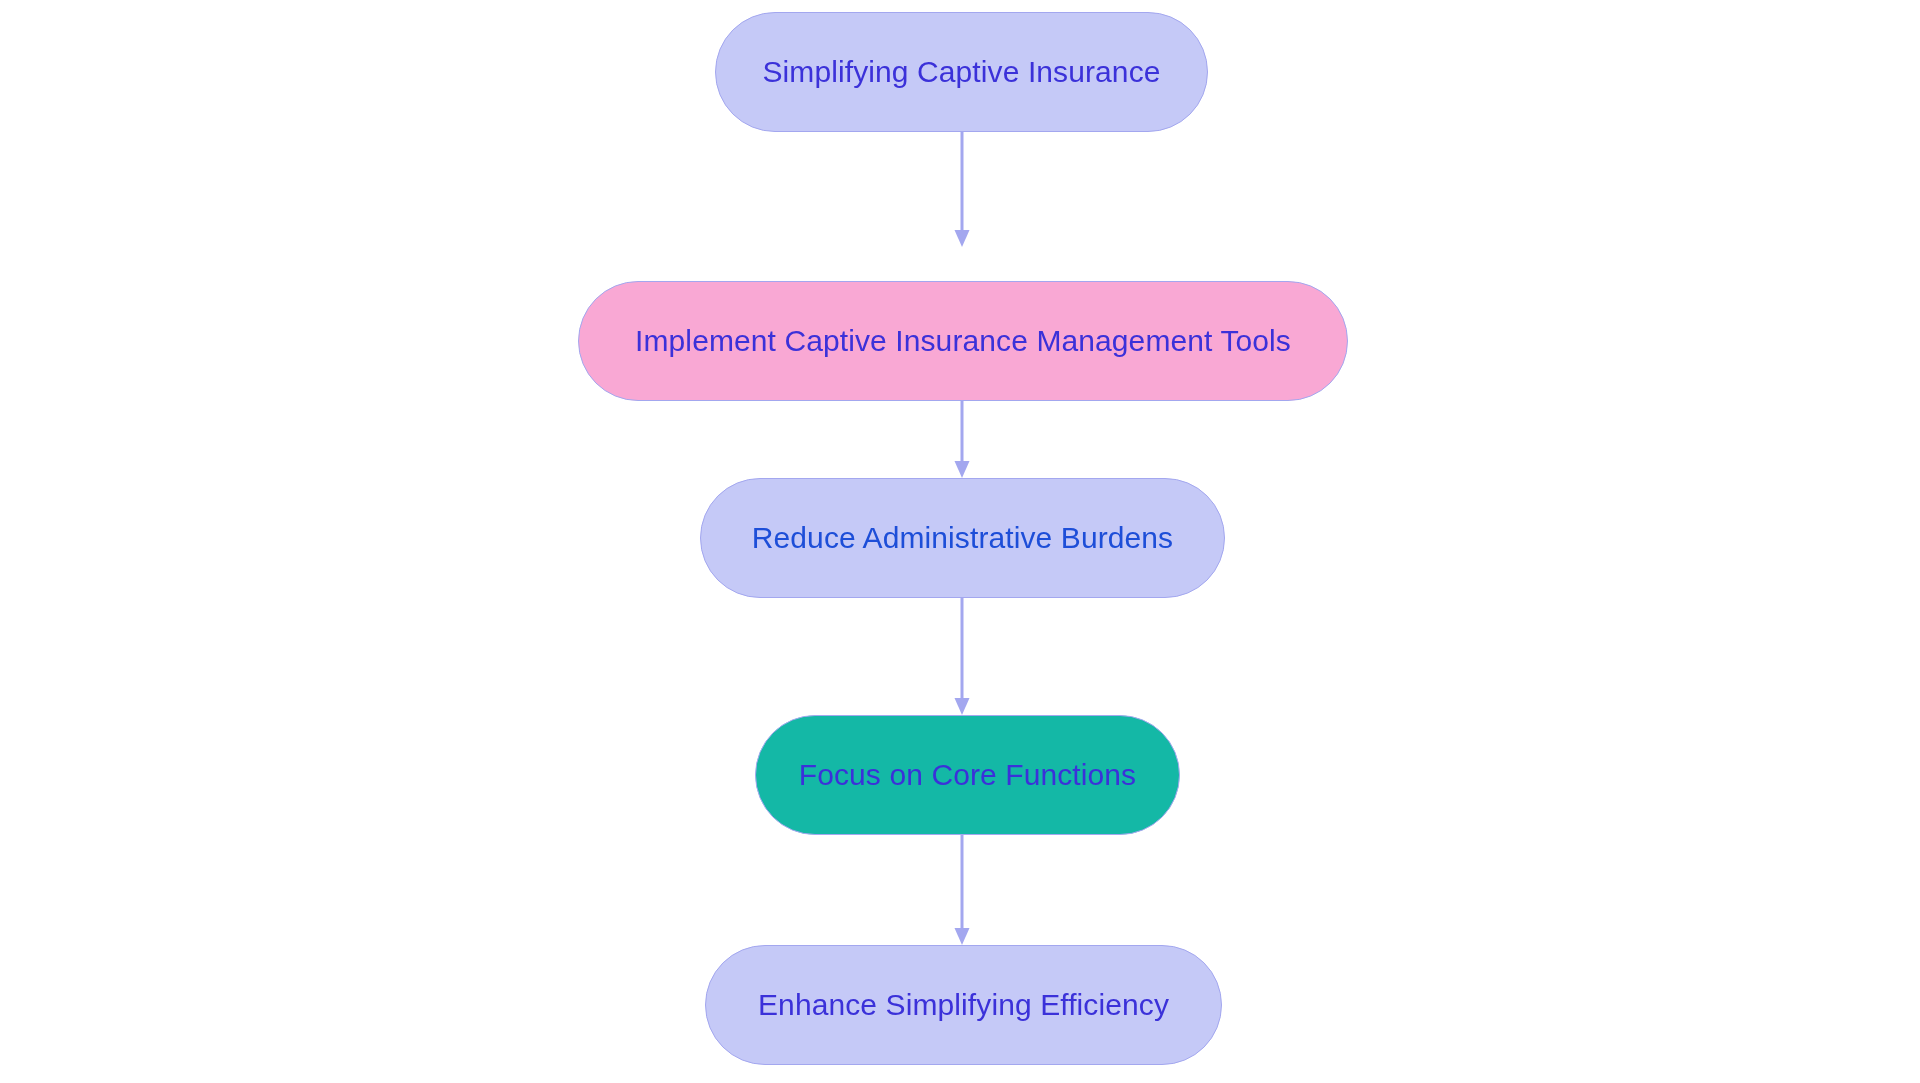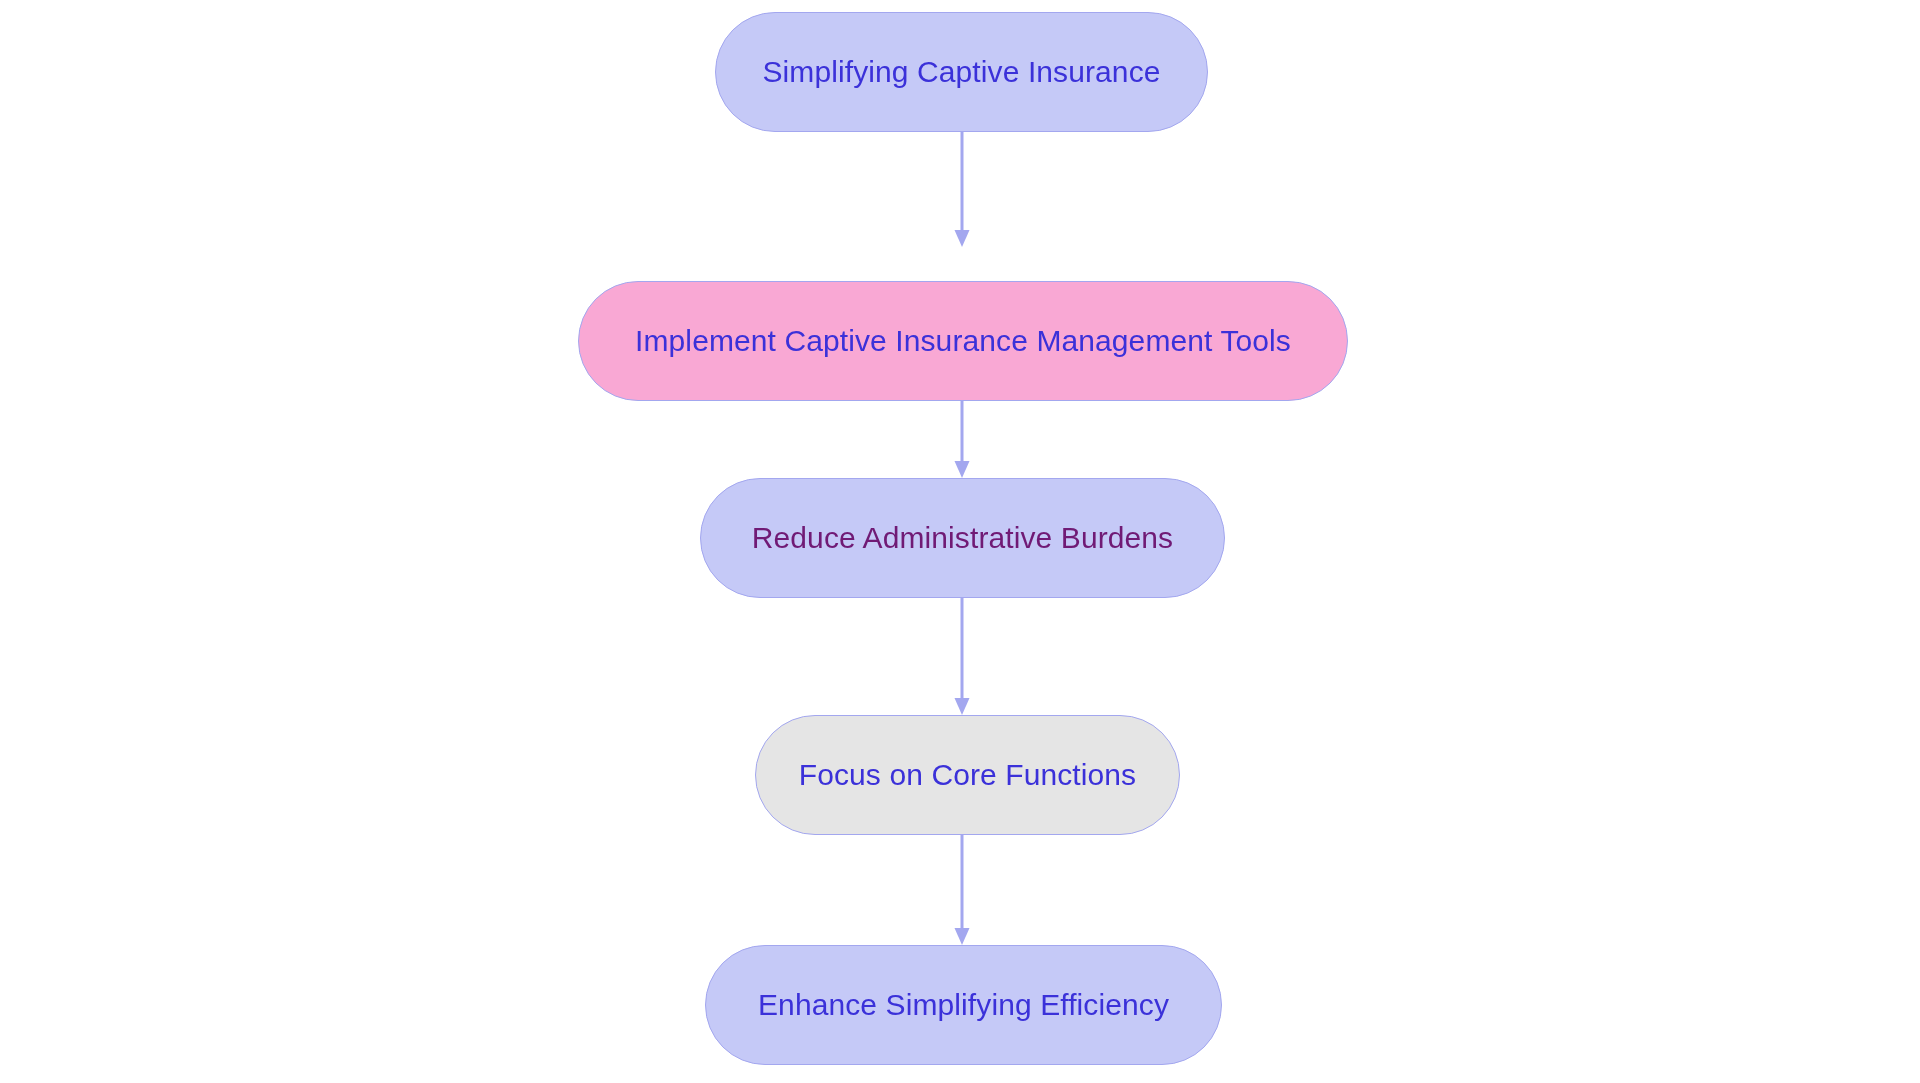--- a/index.html
+++ b/index.html
@@ -74,23 +74,23 @@
     </svg>
 
   <div id="nodes-layer">
       <div class="node" style="left: 715px; top: 12px; width: 493px; height: 120px; background: rgb(197, 201, 247); border-color: rgb(163, 167, 239); border-radius: 60px;">
         <span class="node-label" style="color: rgb(59, 49, 217);">Simplifying Captive Insurance</span>
       </div>
       <div class="node" style="left: 578px; top: 247px; width: 770px; height: 120px; background: #f9a8d4; border-color: rgb(163, 167, 239); border-radius: 60px; margin-top: 34px;">
         <span class="node-label" style="color: rgb(59, 49, 217);">Implement Captive Insurance Management Tools</span>
       </div>
       <div class="node" style="left: 700px; top: 478px; width: 525px; height: 120px; background: rgb(197, 201, 247); border-color: rgb(163, 167, 239); border-radius: 60px;">
-        <span class="node-label" style="color: #701a75;">Reduce Administrative Burdens</span>
+        <span class="node-label" style="color: #1d4ed8;">Reduce Administrative Burdens</span>
       </div>
-      <div class="node" style="left: 755px; top: 715px; width: 425px; height: 120px; background: #e5e5e5; border-color: rgb(163, 167, 239); border-radius: 60px;">
+      <div class="node" style="left: 755px; top: 715px; width: 425px; height: 120px; background: #14b8a6; border-color: rgb(163, 167, 239); border-radius: 60px;">
         <span class="node-label" style="color: rgb(59, 49, 217);">Focus on Core Functions</span>
       </div>
       <div class="node" style="left: 705px; top: 945px; width: 517px; height: 120px; background: rgb(197, 201, 247); border-color: rgb(163, 167, 239); border-radius: 60px;">
         <span class="node-label" style="color: rgb(59, 49, 217);">Enhance Simplifying Efficiency</span>
       </div>
     </div>
 
 </div>
 
 </body></html>

